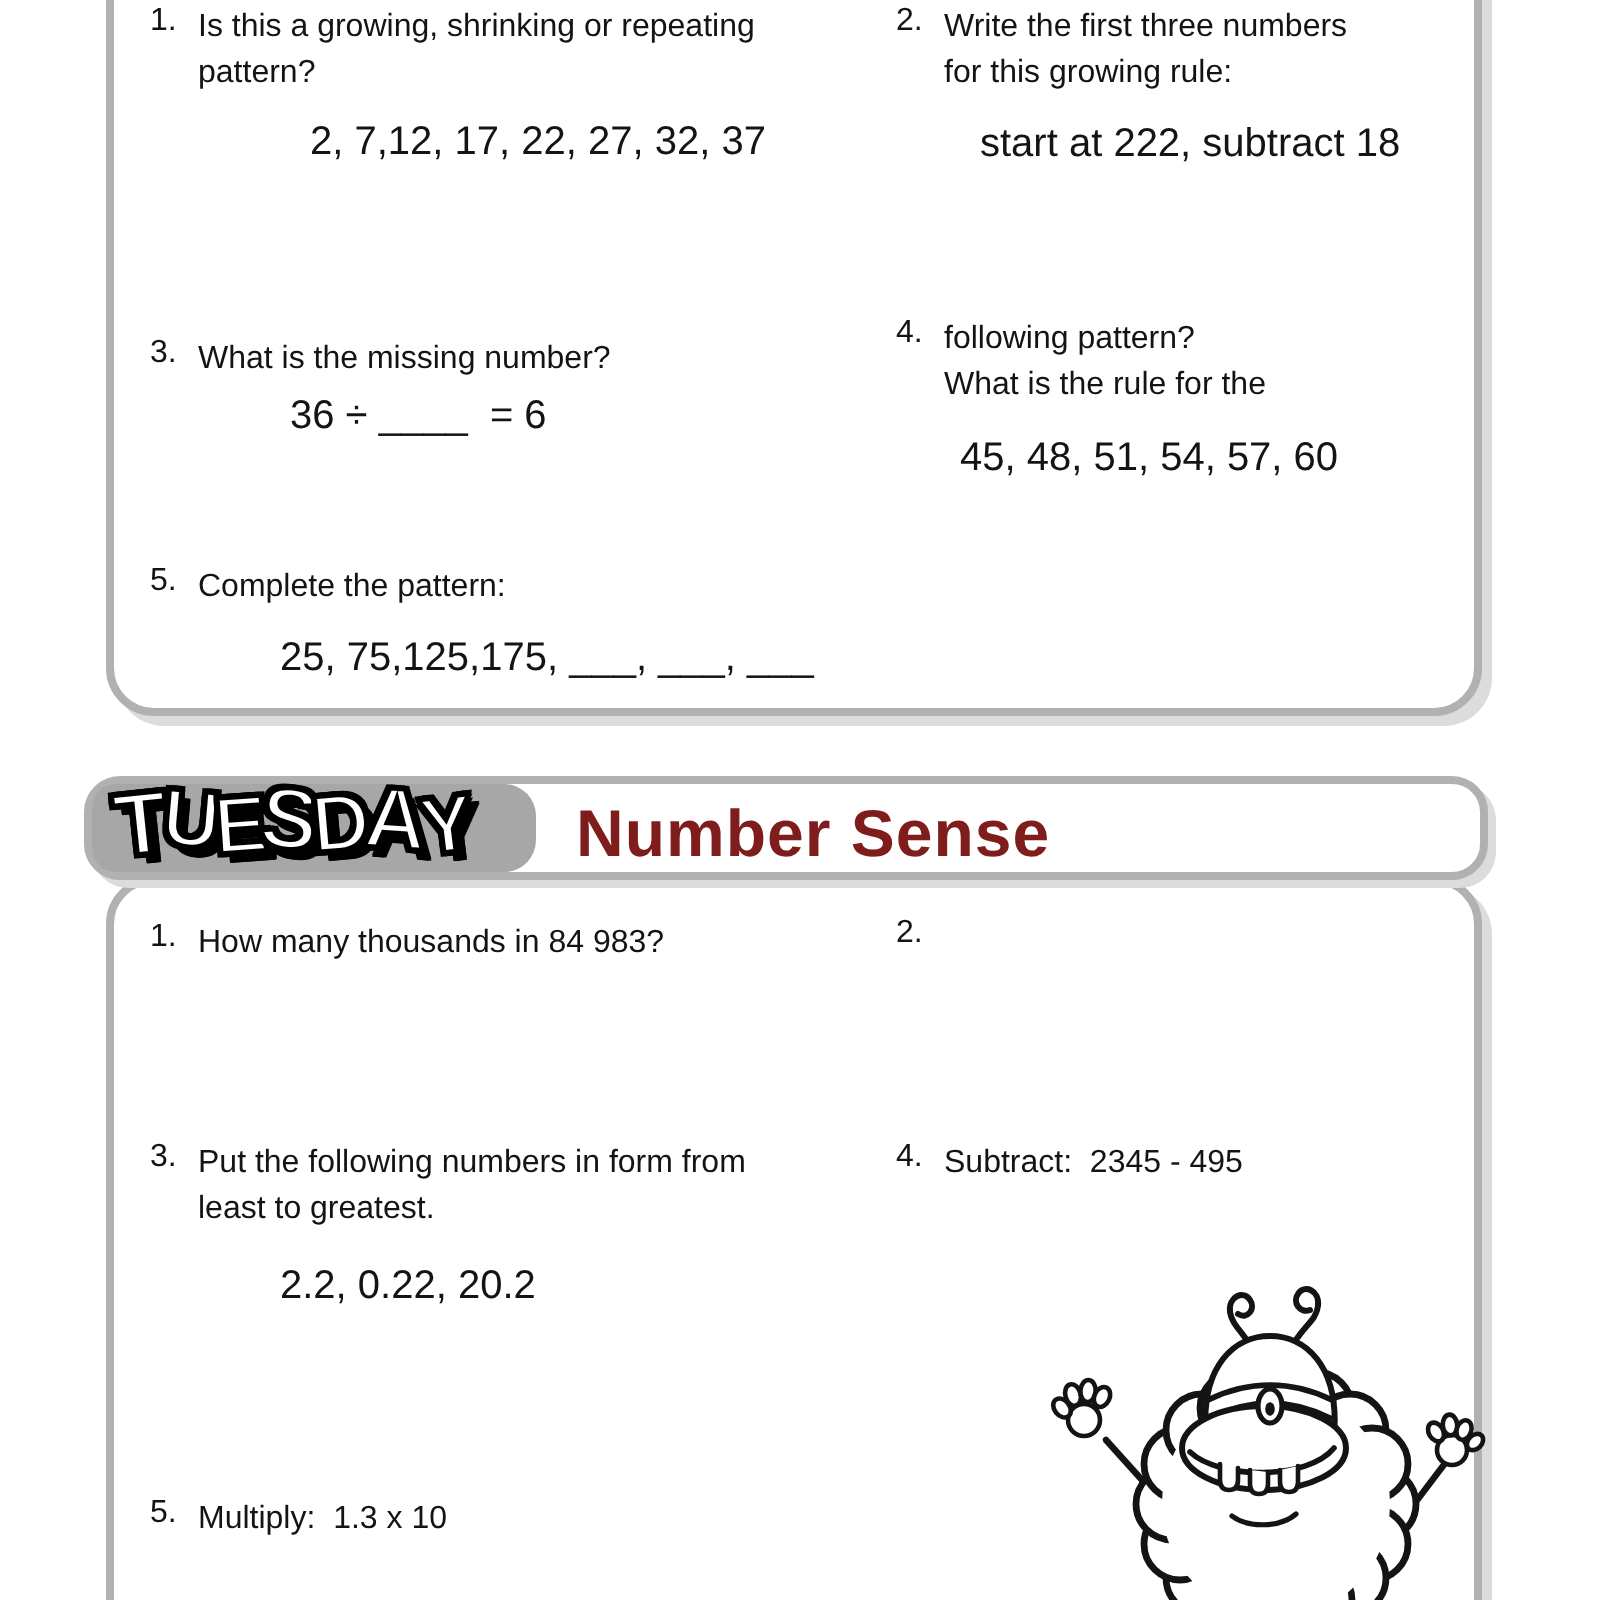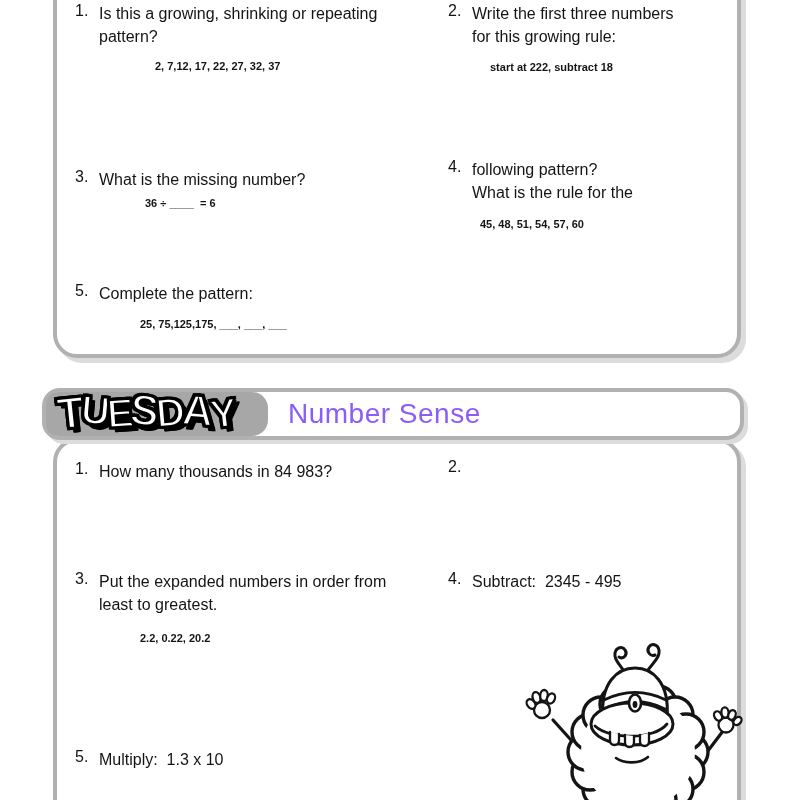--- a/index.html
+++ b/index.html
@@ -41,29 +41,29 @@
   }
   .day-word span:nth-child(1){ transform:rotate(-6deg) translateY(1px); font-size:44px; }
   .day-word span:nth-child(2){ transform:rotate(5deg)  translateY(-2px); }
   .day-word span:nth-child(3){ transform:rotate(-4deg) translateY(1px); }
   .day-word span:nth-child(4){ transform:rotate(6deg)  translateY(-2px); font-size:43px; }
   .day-word span:nth-child(5){ transform:rotate(-5deg) translateY(0px); }
   .day-word span:nth-child(6){ transform:rotate(4deg)  translateY(-2px); font-size:43px; }
   .day-word span:nth-child(7){ transform:rotate(-7deg) translateY(1px); }
   .topic {
     position:absolute; left:242px; top:6px;
-    font-size:28px; font-weight:normal; letter-spacing:0.5px; color:#8b5cf6;
+    font-size:33px; font-weight:bold; letter-spacing:0.5px; color:#7f1d1d;
   }
 
   
   .q { position:absolute; z-index:4; }
   .qnum { display:inline-block; width:24px; font-size:16px; vertical-align:top; }
   .qtext { display:inline-block; vertical-align:top; }
   .ln { display:block; white-space:nowrap; font-size:16px; line-height:23px; }
-  .qval { position:absolute; z-index:4; font-size:11px; white-space:nowrap;font-weight:bold; }
+  .qval { position:absolute; z-index:4; font-size:20px; white-space:nowrap; }
 
   
   .monster { position:absolute; left:498px; top:630px; z-index:6; }
 </style>
 </head>
 <body>
 
 <div class="page">
 
   <div class="panel panel-top"></div>
@@ -110,21 +110,21 @@
 
   <div class="q" style="left:75px; top:460px;">
     <span class="qnum">1.</span><span class="qtext"><span class="ln">How many thousands in 84 983?</span></span>
   </div>
 
   <div class="q" style="left:448px; top:458px;">
     <span class="qnum">2.</span>
   </div>
 
   <div class="q" style="left:75px; top:570px;">
-    <span class="qnum">3.</span><span class="qtext"><span class="ln">Put the expanded numbers in order from</span><span class="ln">least to greatest.</span></span>
+    <span class="qnum">3.</span><span class="qtext"><span class="ln">Put the following numbers in form from</span><span class="ln">least to greatest.</span></span>
   </div>
   <div class="qval" style="left:140px; top:632px;">2.2, 0.22, 20.2</div>
 
   <div class="q" style="left:448px; top:570px;">
     <span class="qnum">4.</span><span class="qtext"><span class="ln">Subtract: &nbsp;2345 - 495</span></span>
   </div>
 
   <div class="q" style="left:75px; top:748px;">
     <span class="qnum">5.</span><span class="qtext"><span class="ln">Multiply: &nbsp;1.3 x 10</span></span>
   </div>

